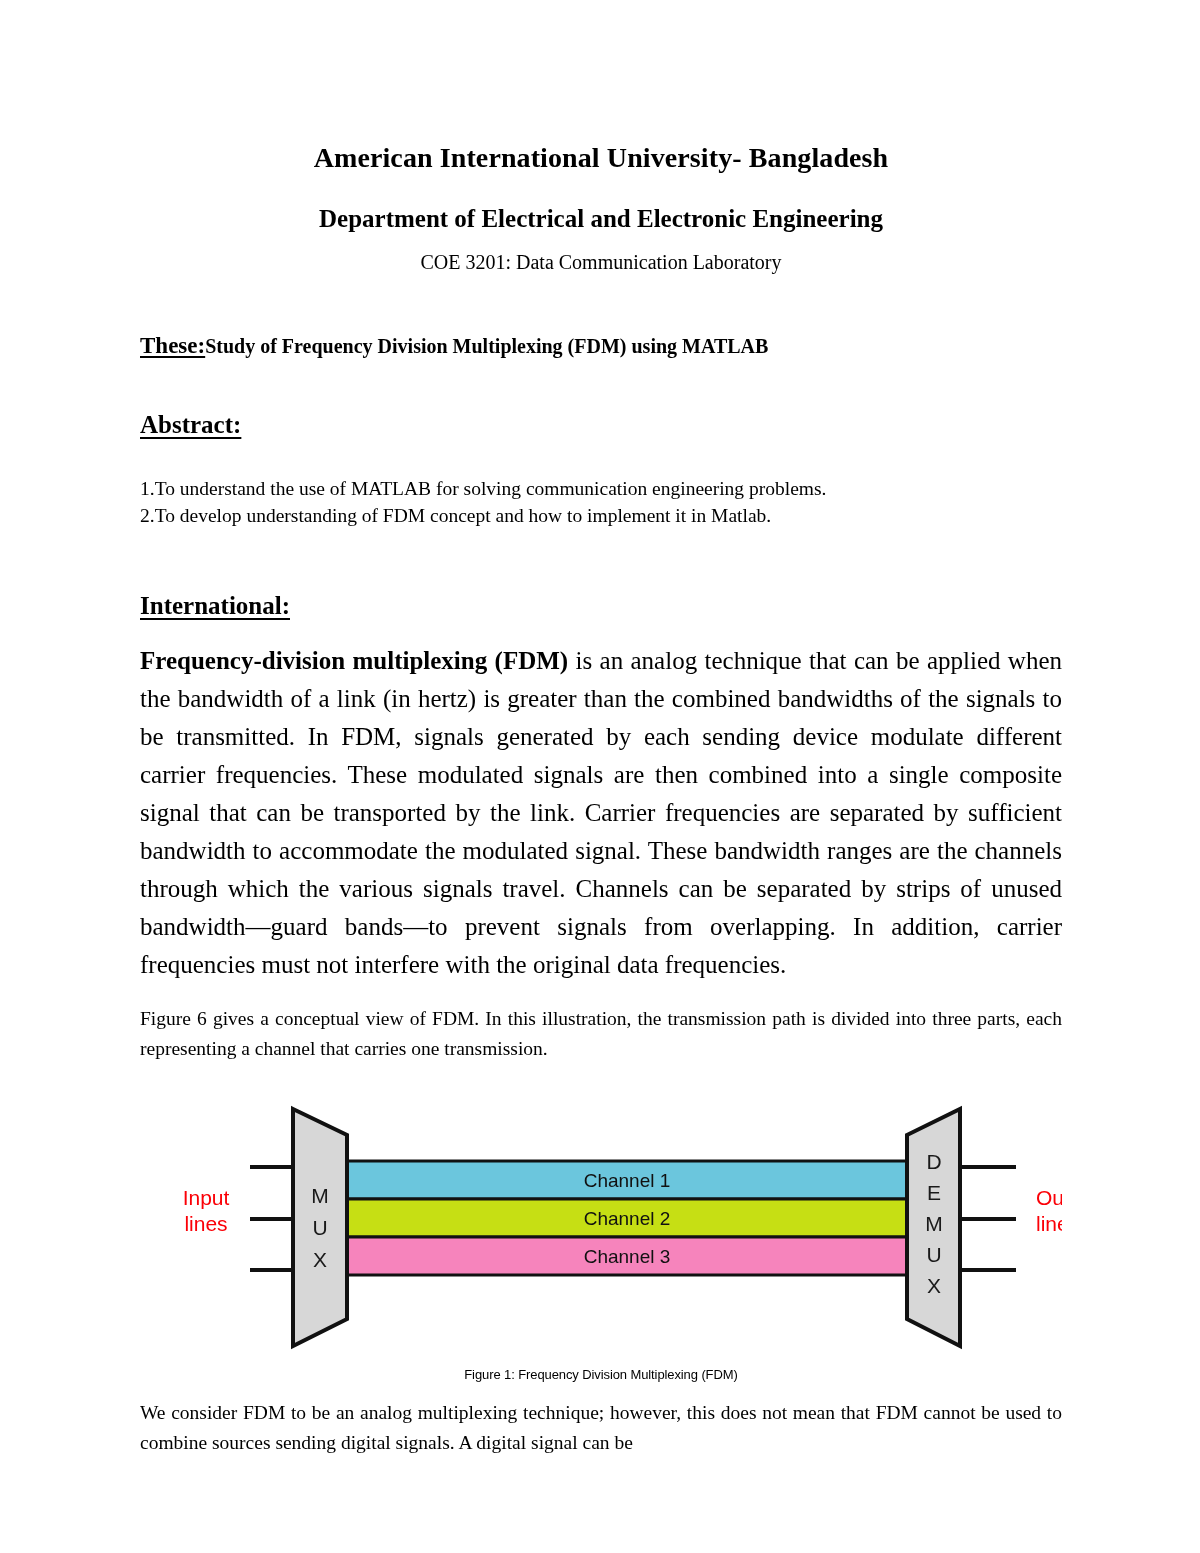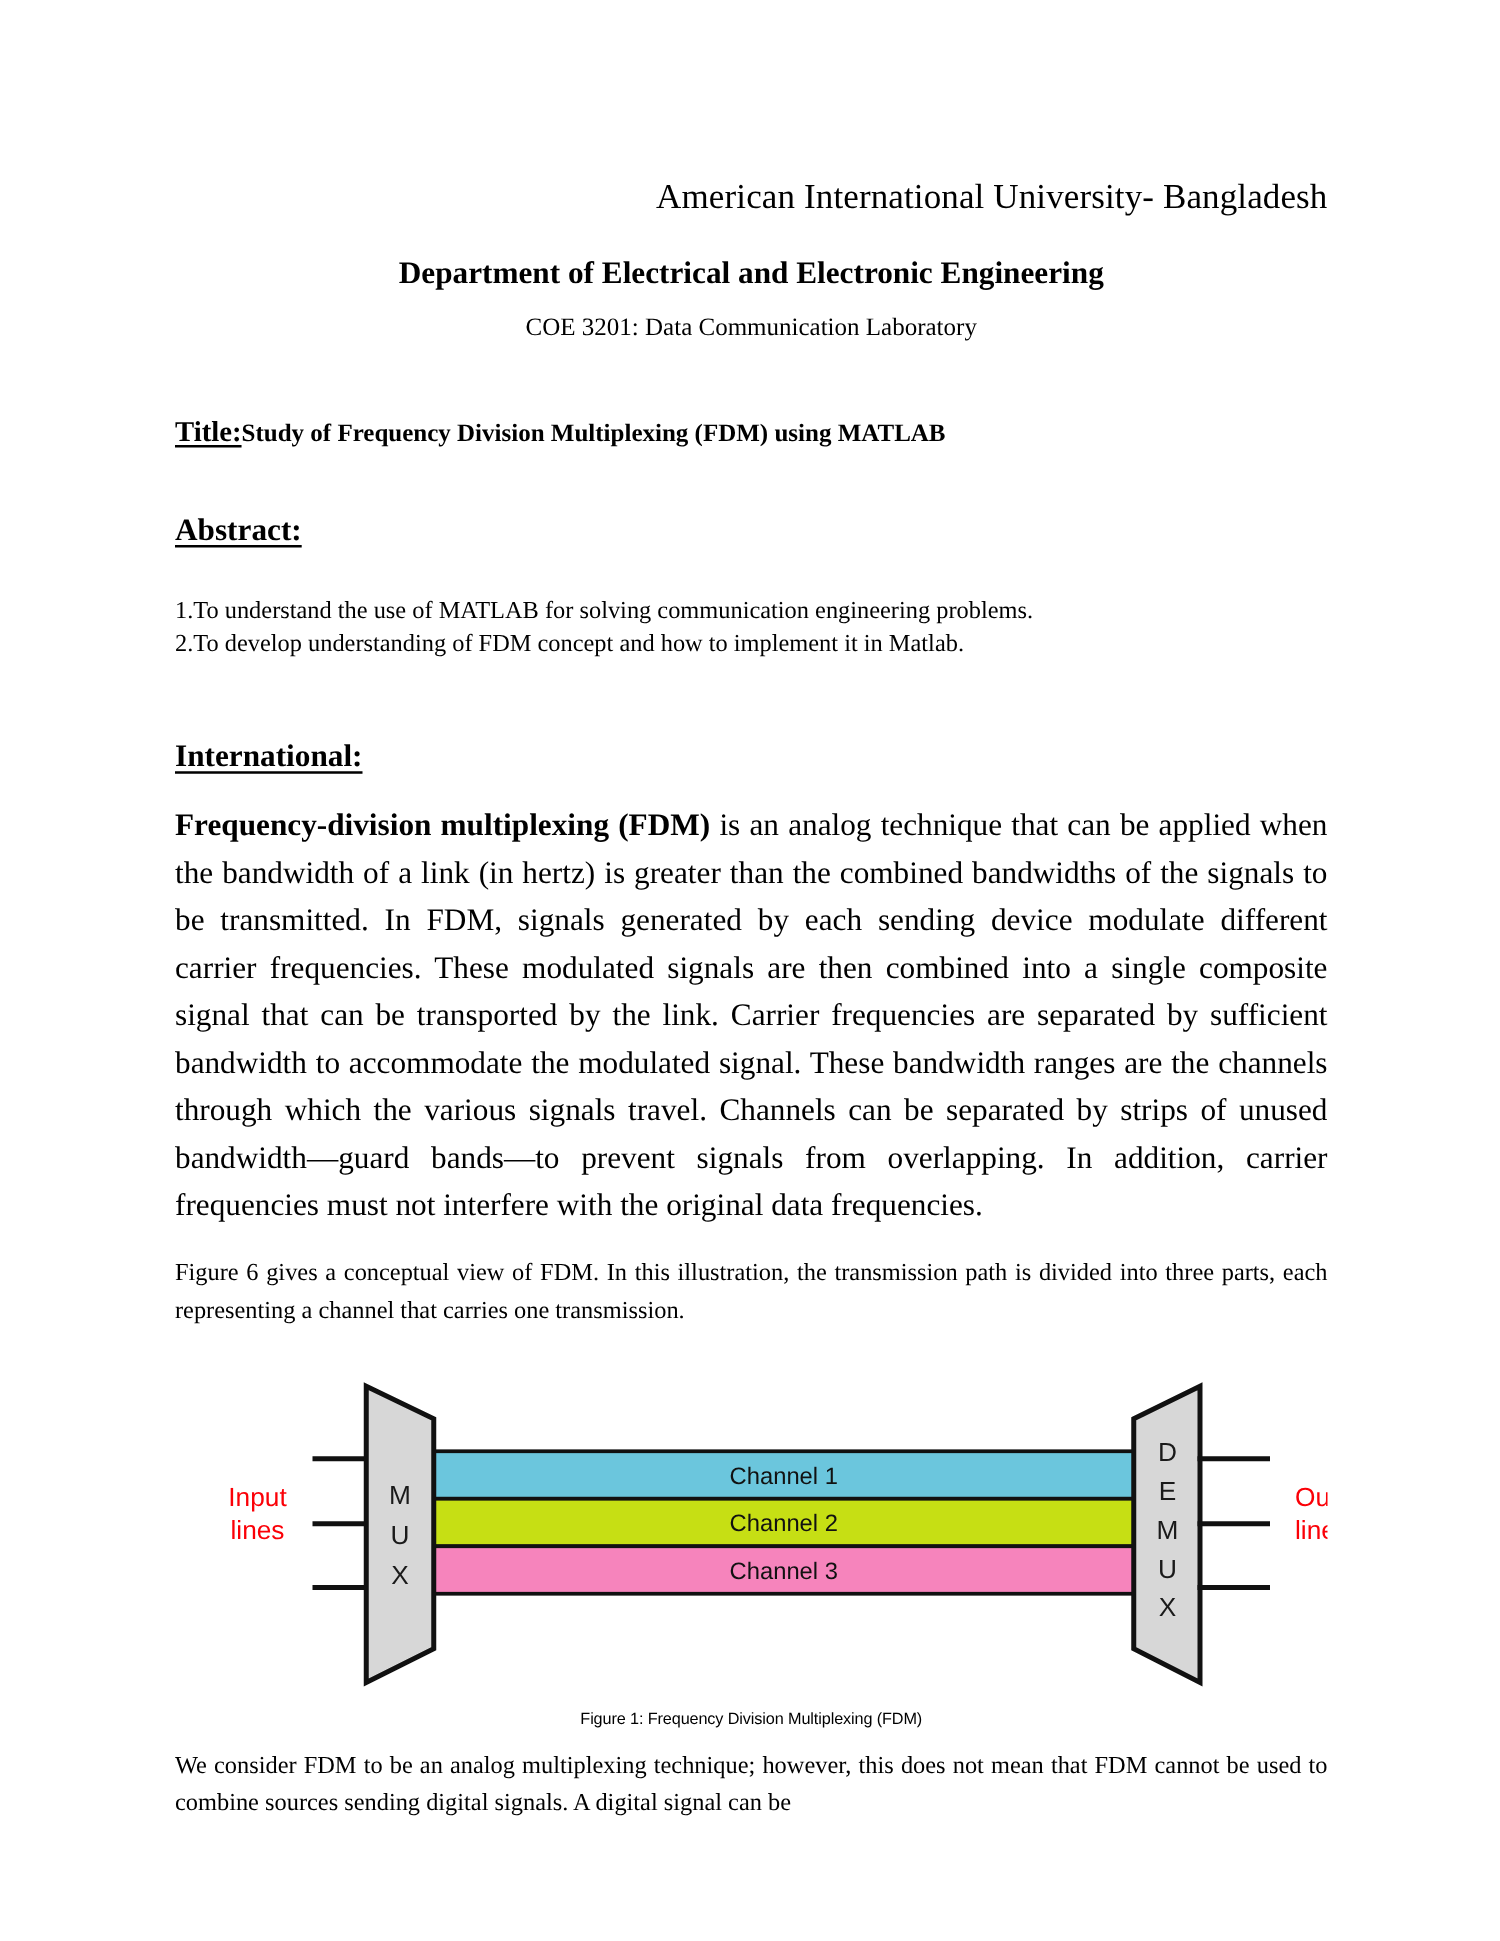--- a/index.html
+++ b/index.html
@@ -25,22 +25,22 @@
 
   .content {
     position: absolute;
     left: 140px;
     top: 0;
     width: 922px;
   }
 
   
   .hdr-uni {
-    text-align: right;
-    font-weight: normal;
+    text-align: center;
+    font-weight: bold;
     font-size: 28px;
     line-height: 1.25;
     margin-top: 140px;
     letter-spacing: 0.1px;
   }
   .hdr-dept {
     text-align: center;
     font-weight: bold;
     font-size: 25px;
     line-height: 1.3;
@@ -155,21 +155,21 @@
 <body>
 
 <div class="page">
   <div class="content">
 
     <div class="hdr-uni">American International University- Bangladesh</div>
     <div class="hdr-dept">Department of Electrical and Electronic Engineering</div>
     <div class="hdr-course">COE 3201: Data Communication Laboratory</div>
 
     <div class="title-line">
-      <span class="title-label">Title:</span><span class="title-text">Study of Frequency Division Multiplexing (FDM) using MATLAB</span>
+      <span class="title-label">These:</span><span class="title-text">Study of Frequency Division Multiplexing (FDM) using MATLAB</span>
     </div>
 
     <div class="section-head-wrap">
       <span class="section-head">Abstract:</span>
     </div>
     <div class="obj-list">
       <div>1.To understand the use of MATLAB for solving communication engineering problems.</div>
       <div>2.To develop understanding of FDM concept and how to implement it in Matlab.</div>
     </div>
 

